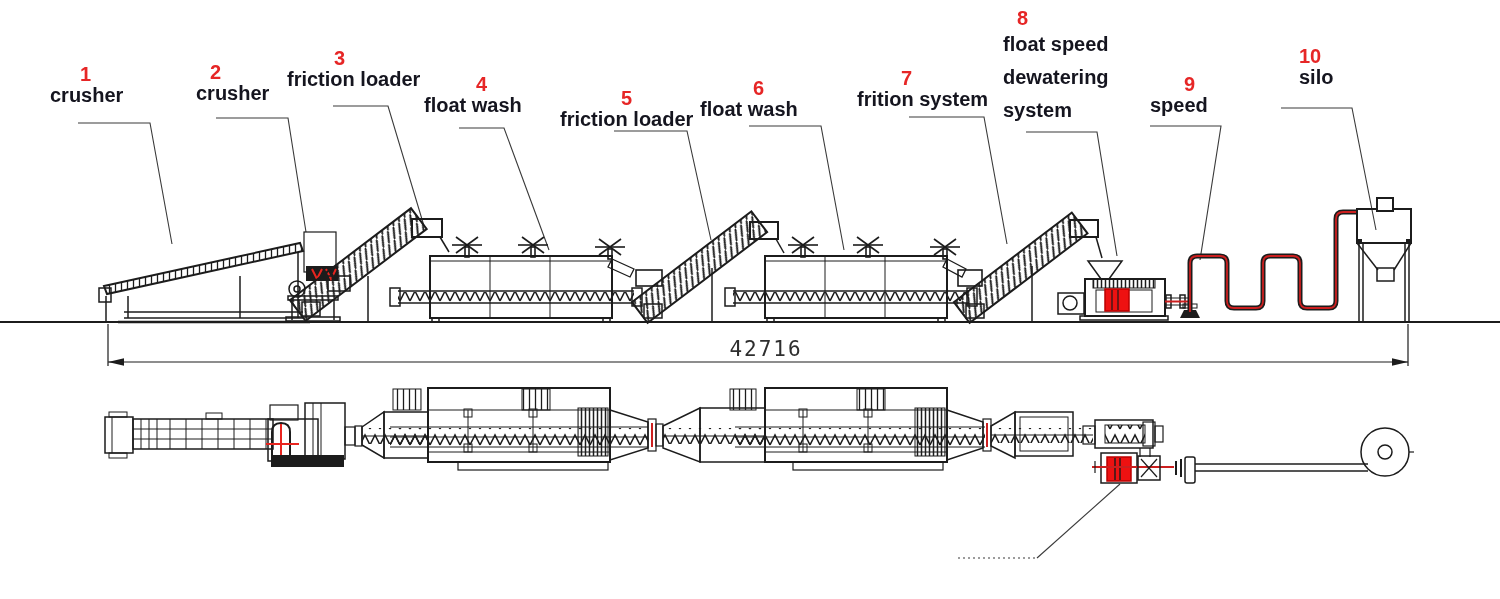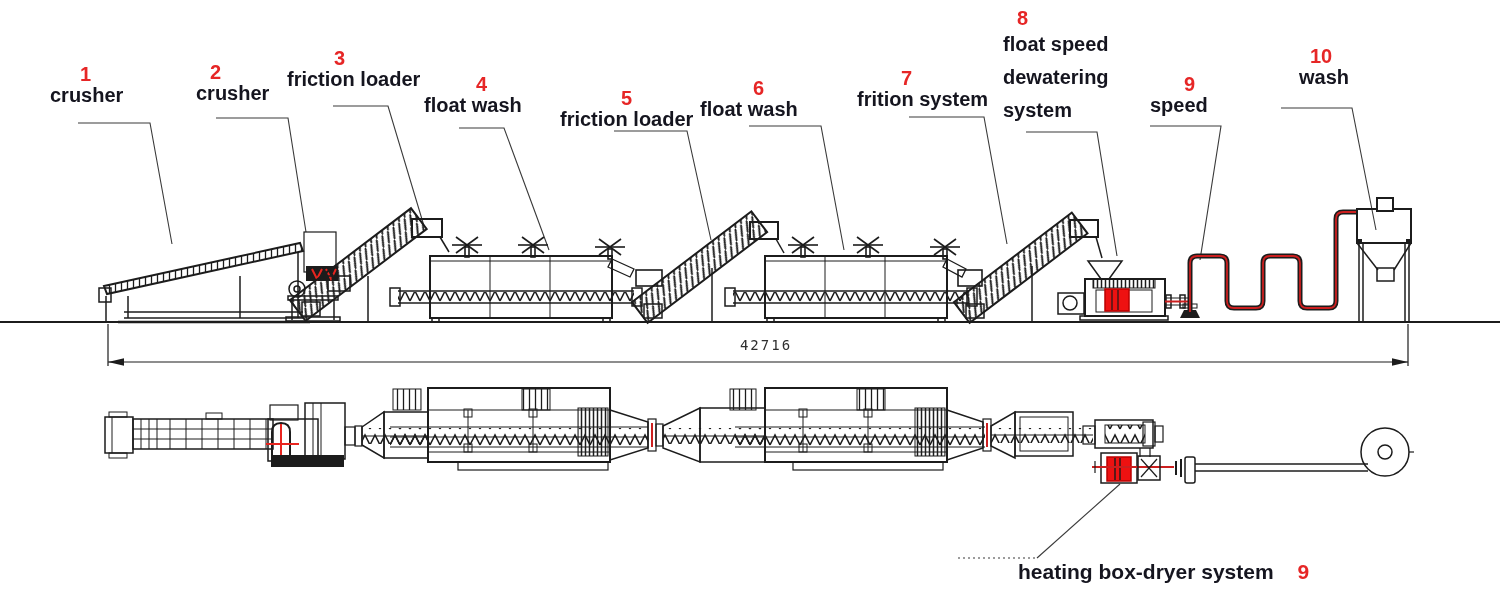--- a/index.html
+++ b/index.html
@@ -6,21 +6,21 @@
   .stage{position:relative;width:1500px;height:599px;background:#fff;overflow:hidden;
          font-family:"Liberation Sans",sans-serif;}
   .stage svg{position:absolute;left:0;top:0;}
   .label{position:absolute;font-weight:700;color:#15151f;font-size:20px;line-height:22px;white-space:nowrap;}
   .label .num{display:block;color:#e62626;font-size:20px;line-height:20px;}
   .label .txt{display:block;}
   .label8 .txt{line-height:33px;}
   .footerlabel{position:absolute;font-weight:700;color:#15151f;font-size:21px;white-space:nowrap;}
   .footerlabel .fnum{color:#e62626;margin-left:24px;}
   .dimtext{position:absolute;left:718px;top:337px;width:96px;text-align:center;
-           font-family:"DejaVu Sans Mono",monospace;font-size:14px;color:#2e2e2e;letter-spacing:2px;}
+           font-family:"DejaVu Sans Mono",monospace;font-size:21px;color:#2e2e2e;letter-spacing:2px;}
 </style>
 </head>
 <body>
 
 <div class="stage">
 
 <svg width="1500" height="599" viewBox="0 0 1500 599">
   <defs>
     <pattern id="diag" width="7" height="11" patternUnits="userSpaceOnUse">
       <path d="M0,11 L7,0" stroke="#1c1c1c" stroke-width="2"></path>
@@ -419,23 +419,20 @@
   <span class="num" style="margin-left:14px">8</span>
   <span class="txt">float speed</span>
   <span class="txt">dewatering</span>
   <span class="txt">system</span>
 </div>
 <div class="label" style="left:1150px;top:74px;">
   <span class="num" style="margin-left:34px">9</span>
   <span class="txt">speed</span>
 </div>
 <div class="label" style="left:1299px;top:46px;">
-  <span class="num" style="margin-left:11px">10</span>
-  <span class="txt">wash</span>
-</div>
-
-<div class="footerlabel" style="left:1018px;top:560px;">
-  <span>heating box-dryer system</span><span class="fnum">9</span>
-</div>
+  <span class="num" style="margin-left:0">10</span>
+  <span class="txt">silo</span>
+</div>
+
 
 <div class="dimtext">42716</div>
 
 </div>
 
 </body></html>

